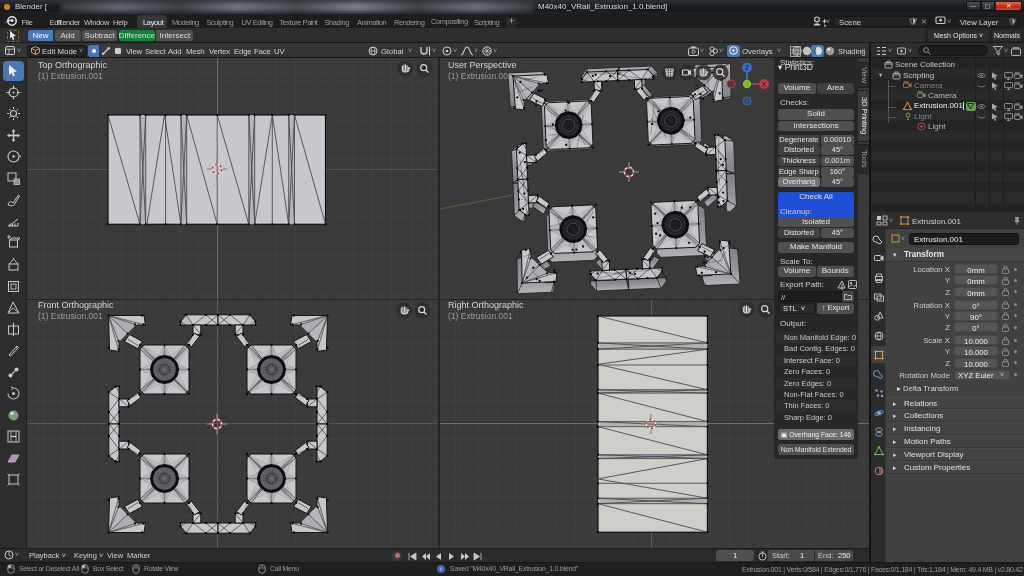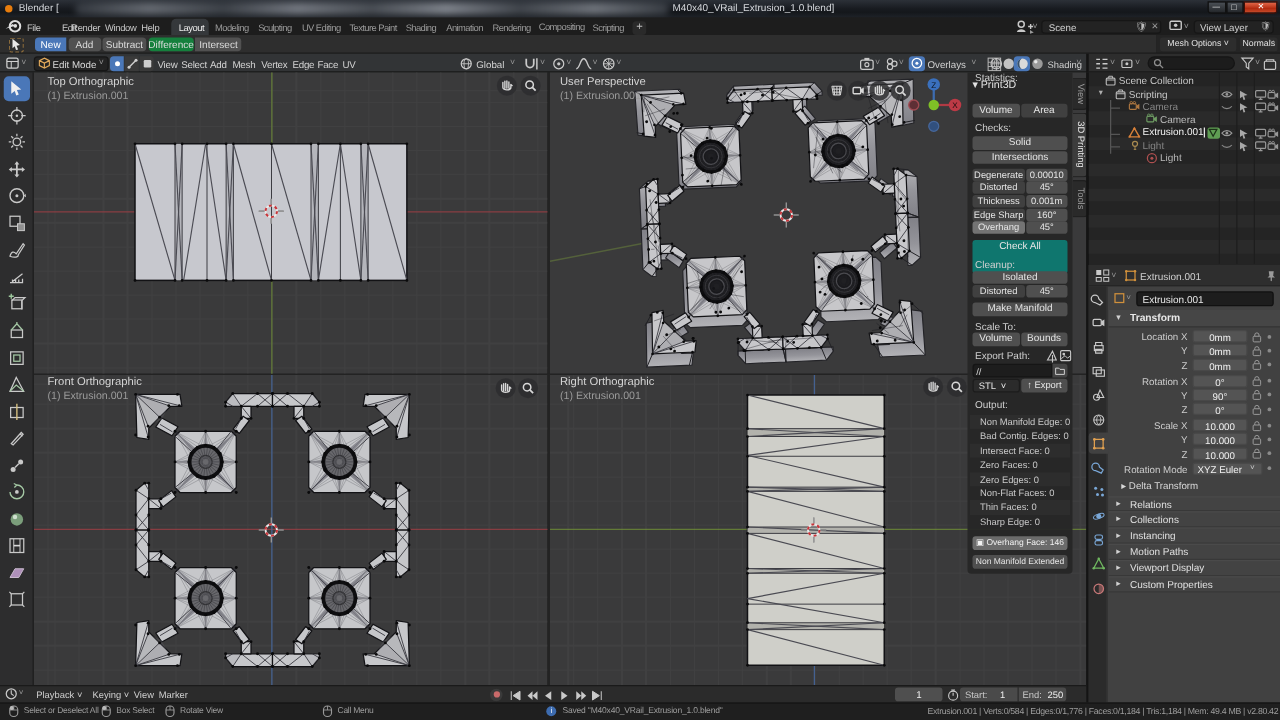--- a/index.html
+++ b/index.html
@@ -936,21 +936,21 @@
 <div style="position:absolute;left:778px;top:134.5px;width:41.800000000000004px;height:10.2px;background:#404040;border-radius:2.5px;color:#e5e5e5;font-size:7.5px;text-align:center;line-height:10.2px;white-space:nowrap;overflow:hidden;">Degenerate</div>
 <div style="position:absolute;left:820.8px;top:134.5px;width:33.2px;height:10.2px;background:#4f4f4f;border-radius:2.5px;color:#e5e5e5;font-size:7.5px;text-align:center;line-height:10.2px;white-space:nowrap;overflow:hidden;">0.00010</div>
 <div style="position:absolute;left:778px;top:145.2px;width:41.800000000000004px;height:10.2px;background:#404040;border-radius:2.5px;color:#e5e5e5;font-size:7.5px;text-align:center;line-height:10.2px;white-space:nowrap;overflow:hidden;">Distorted</div>
 <div style="position:absolute;left:820.8px;top:145.2px;width:33.2px;height:10.2px;background:#4f4f4f;border-radius:2.5px;color:#e5e5e5;font-size:7.5px;text-align:center;line-height:10.2px;white-space:nowrap;overflow:hidden;">45°</div>
 <div style="position:absolute;left:778px;top:155.89999999999998px;width:41.800000000000004px;height:10.2px;background:#404040;border-radius:2.5px;color:#e5e5e5;font-size:7.5px;text-align:center;line-height:10.2px;white-space:nowrap;overflow:hidden;">Thickness</div>
 <div style="position:absolute;left:820.8px;top:155.89999999999998px;width:33.2px;height:10.2px;background:#4f4f4f;border-radius:2.5px;color:#e5e5e5;font-size:7.5px;text-align:center;line-height:10.2px;white-space:nowrap;overflow:hidden;">0.001m</div>
 <div style="position:absolute;left:778px;top:166.59999999999997px;width:41.800000000000004px;height:10.2px;background:#404040;border-radius:2.5px;color:#e5e5e5;font-size:7.5px;text-align:center;line-height:10.2px;white-space:nowrap;overflow:hidden;">Edge Sharp</div>
 <div style="position:absolute;left:820.8px;top:166.59999999999997px;width:33.2px;height:10.2px;background:#4f4f4f;border-radius:2.5px;color:#e5e5e5;font-size:7.5px;text-align:center;line-height:10.2px;white-space:nowrap;overflow:hidden;">160°</div>
 <div style="position:absolute;left:778px;top:177.29999999999995px;width:41.800000000000004px;height:10.2px;background:#737373;border-radius:2.5px;color:#e5e5e5;font-size:7.5px;text-align:center;line-height:10.2px;white-space:nowrap;overflow:hidden;">Overhang</div>
 <div style="position:absolute;left:820.8px;top:177.29999999999995px;width:33.2px;height:10.2px;background:#4f4f4f;border-radius:2.5px;color:#e5e5e5;font-size:7.5px;text-align:center;line-height:10.2px;white-space:nowrap;overflow:hidden;">45°</div>
-<div style="position:absolute;left:778px;top:191.5px;width:76px;height:27px;background:#0f766e;border-radius:2.5px;color:#e5e5e5;font-size:8px;text-align:center;line-height:10.5px;white-space:nowrap;overflow:hidden;">Check All</div>
+<div style="position:absolute;left:778px;top:191.5px;width:76px;height:27px;background:#1d4ed8;border-radius:2.5px;color:#e5e5e5;font-size:8px;text-align:center;line-height:10.5px;white-space:nowrap;overflow:hidden;">Check All</div>
 <div style="position:absolute;left:780px;top:208px;font-size:8px;color:#cfcfcf;white-space:nowrap;line-height:1;">Cleanup:</div>
 <div style="position:absolute;left:778px;top:216.5px;width:76px;height:10.5px;background:#4f4f4f;border-radius:2.5px;color:#e5e5e5;font-size:8px;text-align:center;line-height:10.5px;white-space:nowrap;overflow:hidden;">Isolated</div>
 <div style="position:absolute;left:778px;top:227.5px;width:41.800000000000004px;height:10.2px;background:#404040;border-radius:2.5px;color:#e5e5e5;font-size:7.5px;text-align:center;line-height:10.2px;white-space:nowrap;overflow:hidden;">Distorted</div>
 <div style="position:absolute;left:820.8px;top:227.5px;width:33.2px;height:10.2px;background:#4f4f4f;border-radius:2.5px;color:#e5e5e5;font-size:7.5px;text-align:center;line-height:10.2px;white-space:nowrap;overflow:hidden;">45°</div>
 <div style="position:absolute;left:778px;top:242px;width:76px;height:10.5px;background:#4f4f4f;border-radius:2.5px;color:#e5e5e5;font-size:8px;text-align:center;line-height:10.5px;white-space:nowrap;overflow:hidden;">Make Manifold</div>
 <div style="position:absolute;left:780px;top:258px;font-size:8px;color:#cfcfcf;white-space:nowrap;line-height:1;">Scale To:</div>
 <div style="position:absolute;left:778px;top:266px;width:37.5px;height:10.5px;background:#4f4f4f;border-radius:2.5px;color:#e5e5e5;font-size:8px;text-align:center;line-height:10.5px;white-space:nowrap;overflow:hidden;">Volume</div>
 <div style="position:absolute;left:816.5px;top:266px;width:37.5px;height:10.5px;background:#4f4f4f;border-radius:2.5px;color:#e5e5e5;font-size:8px;text-align:center;line-height:10.5px;white-space:nowrap;overflow:hidden;">Bounds</div>
 <div style="position:absolute;left:780px;top:281px;font-size:8px;color:#cfcfcf;white-space:nowrap;line-height:1;">Export Path:</div>
 <svg width="9" height="9" style="left:837px;top:280px">

